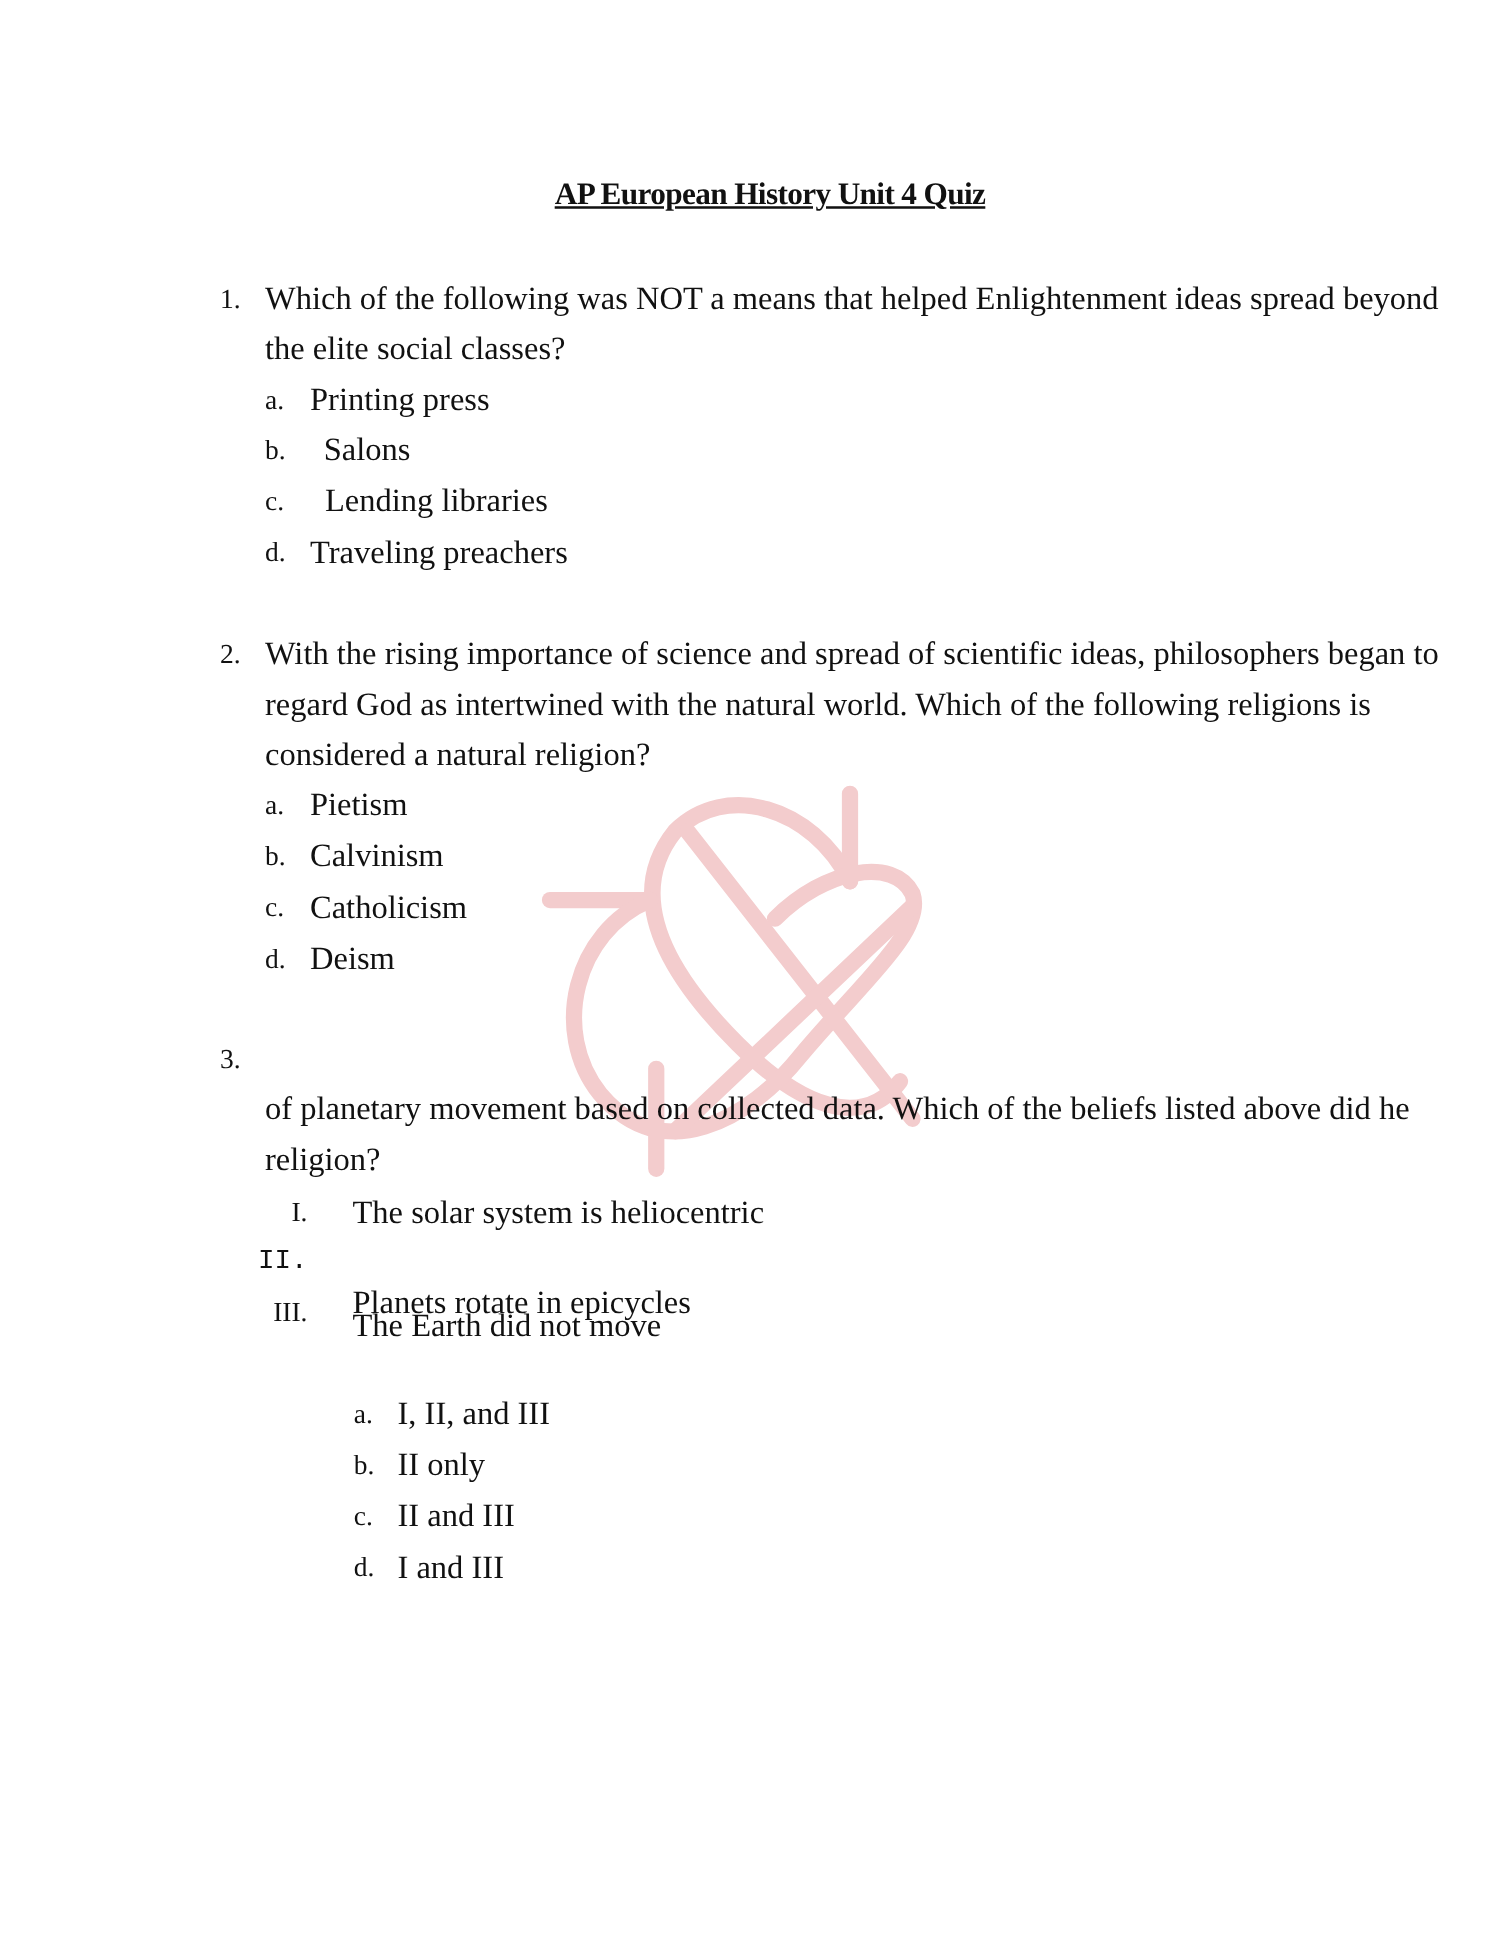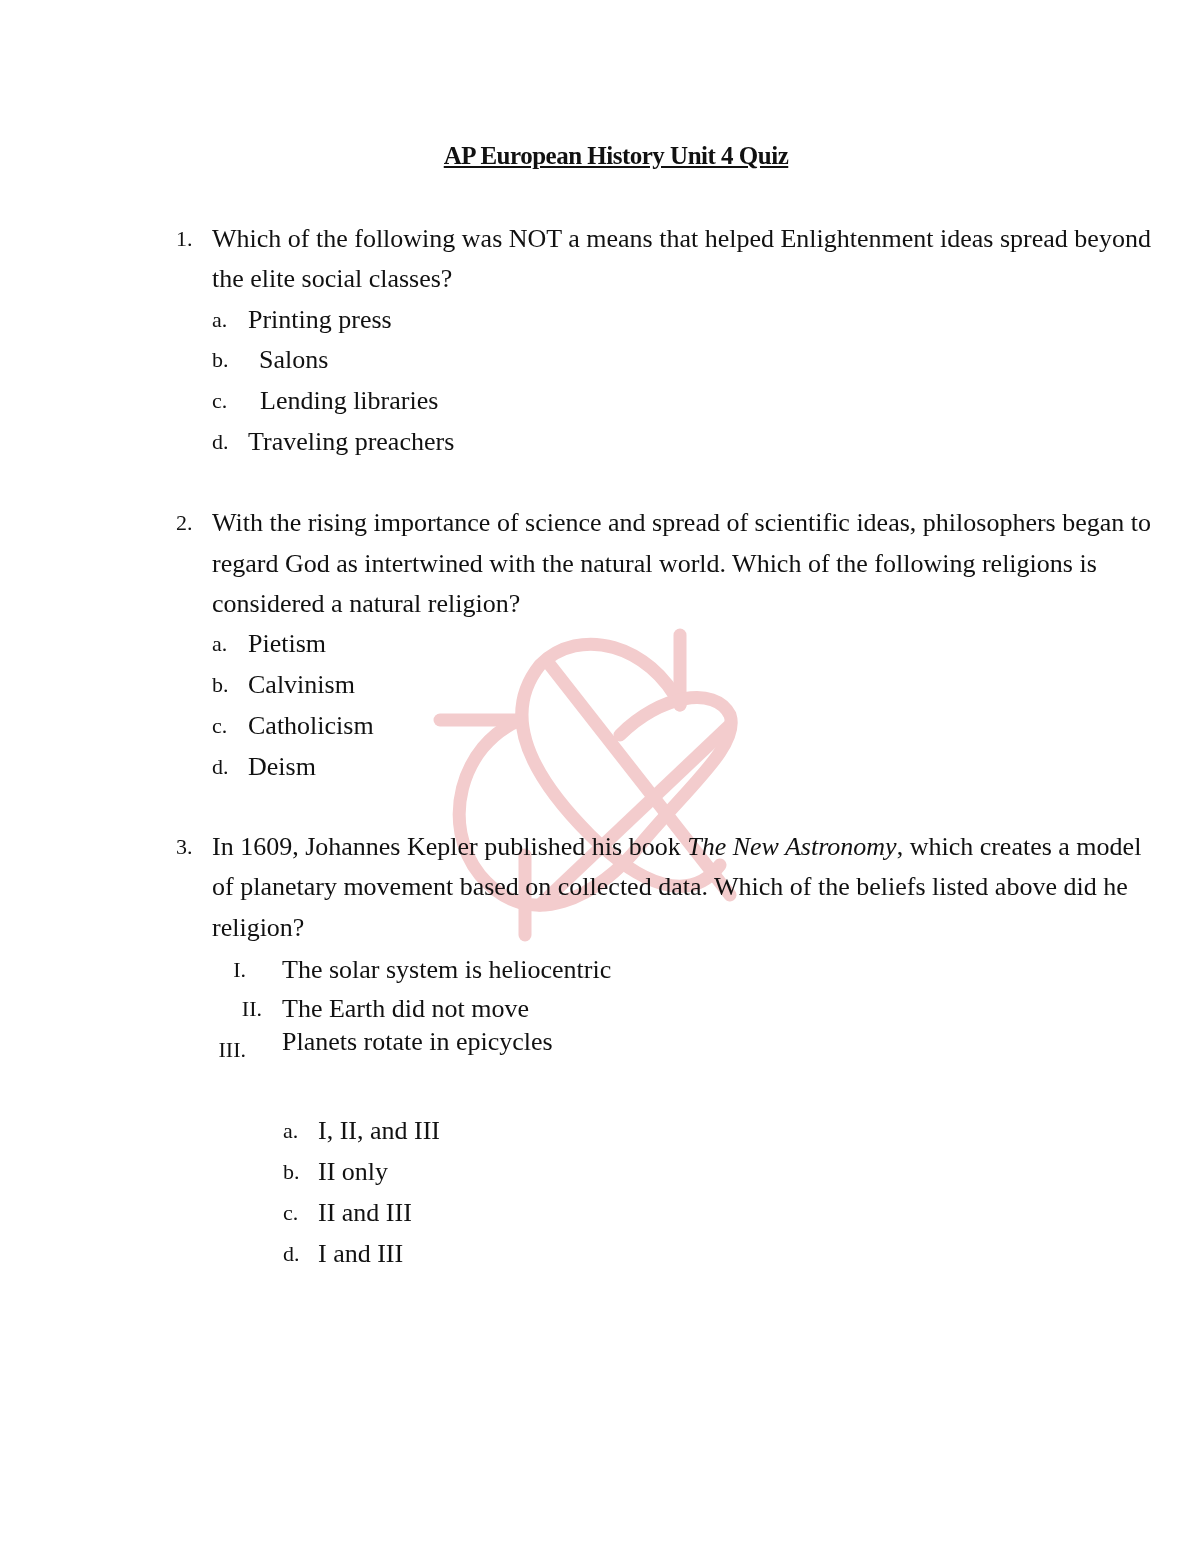--- a/index.html
+++ b/index.html
@@ -55,28 +55,27 @@
     <span class="num" style="left:212px; top:631px;">a.</span>
     <span class="line" style="left:248px; top:631px;">Pietism</span>
     <span class="num" style="left:212px; top:672px;">b.</span>
     <span class="line" style="left:248px; top:672px;">Calvinism</span>
     <span class="num" style="left:212px; top:713px;">c.</span>
     <span class="line" style="left:248px; top:713px;">Catholicism</span>
     <span class="num" style="left:212px; top:754px;">d.</span>
     <span class="line" style="left:248px; top:754px;">Deism</span>
 
     <span class="num" style="left:176px; top:834px;">3.</span>
-    <span class="line" style="left:212px; top:834px;"><span>In 1609, Johannes Kepler published his book </span><i>The New Astronomy</i><span>, which creates a model</span></span>
     <span class="line" style="left:212px; top:874px;">of planetary movement based on collected data. Which of the beliefs listed above did he</span>
     <span class="line" style="left:212px; top:915px;">religion?</span>
 
     <span class="roman" style="left:206px; top:957px;">I.</span>
     <span class="line" style="left:282px; top:957px;">The solar system is heliocentric</span>
-    <span class="roman" style="left:222px; top:996px;">II.</span>
-    <span class="line" style="left:282px; top:996px;text-align:right;">The Earth did not move</span>
+    <span class="roman" style="left:206px; top:996px;font-family:Liberation Mono, monospace;">II.</span>
+    <span class="line" style="left:282px; top:1048px;text-align:right;">The Earth did not move</span>
     <span class="roman" style="left:206px; top:1037px;">III.</span>
     <span class="line" style="left:282px; top:1029px;">Planets rotate in epicycles</span>
 
     <span class="num" style="left:283px; top:1118px;">a.</span>
     <span class="line" style="left:318px; top:1118px;">I, II, and III</span>
     <span class="num" style="left:283px; top:1159px;">b.</span>
     <span class="line" style="left:318px; top:1159px;">II only</span>
     <span class="num" style="left:283px; top:1200px;">c.</span>
     <span class="line" style="left:318px; top:1200px;">II and III</span>
     <span class="num" style="left:283px; top:1241px;">d.</span>

